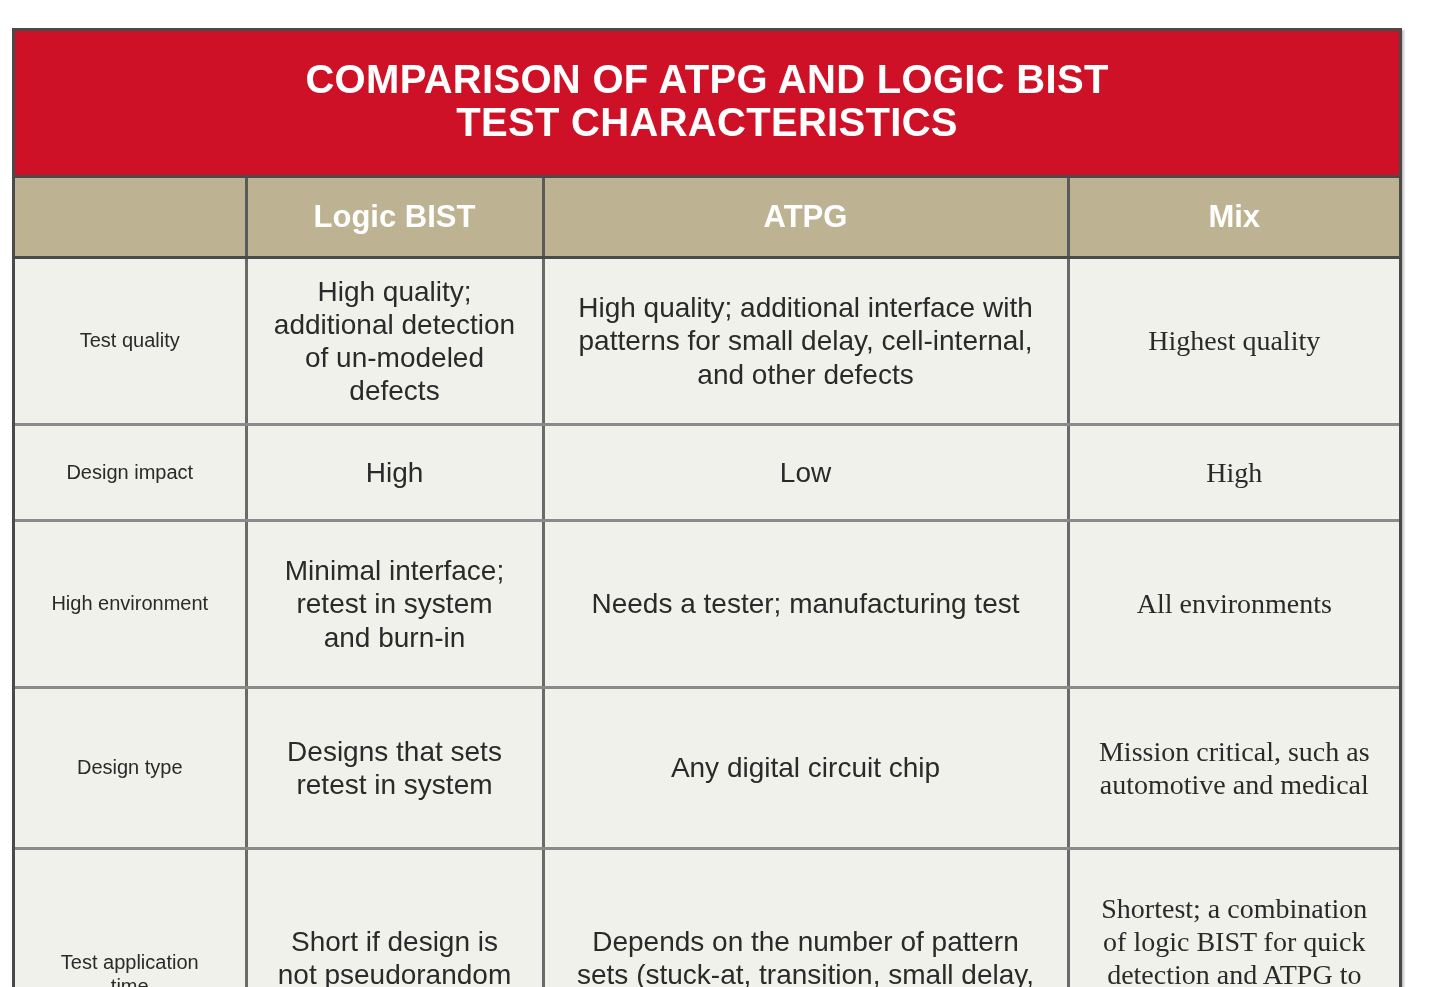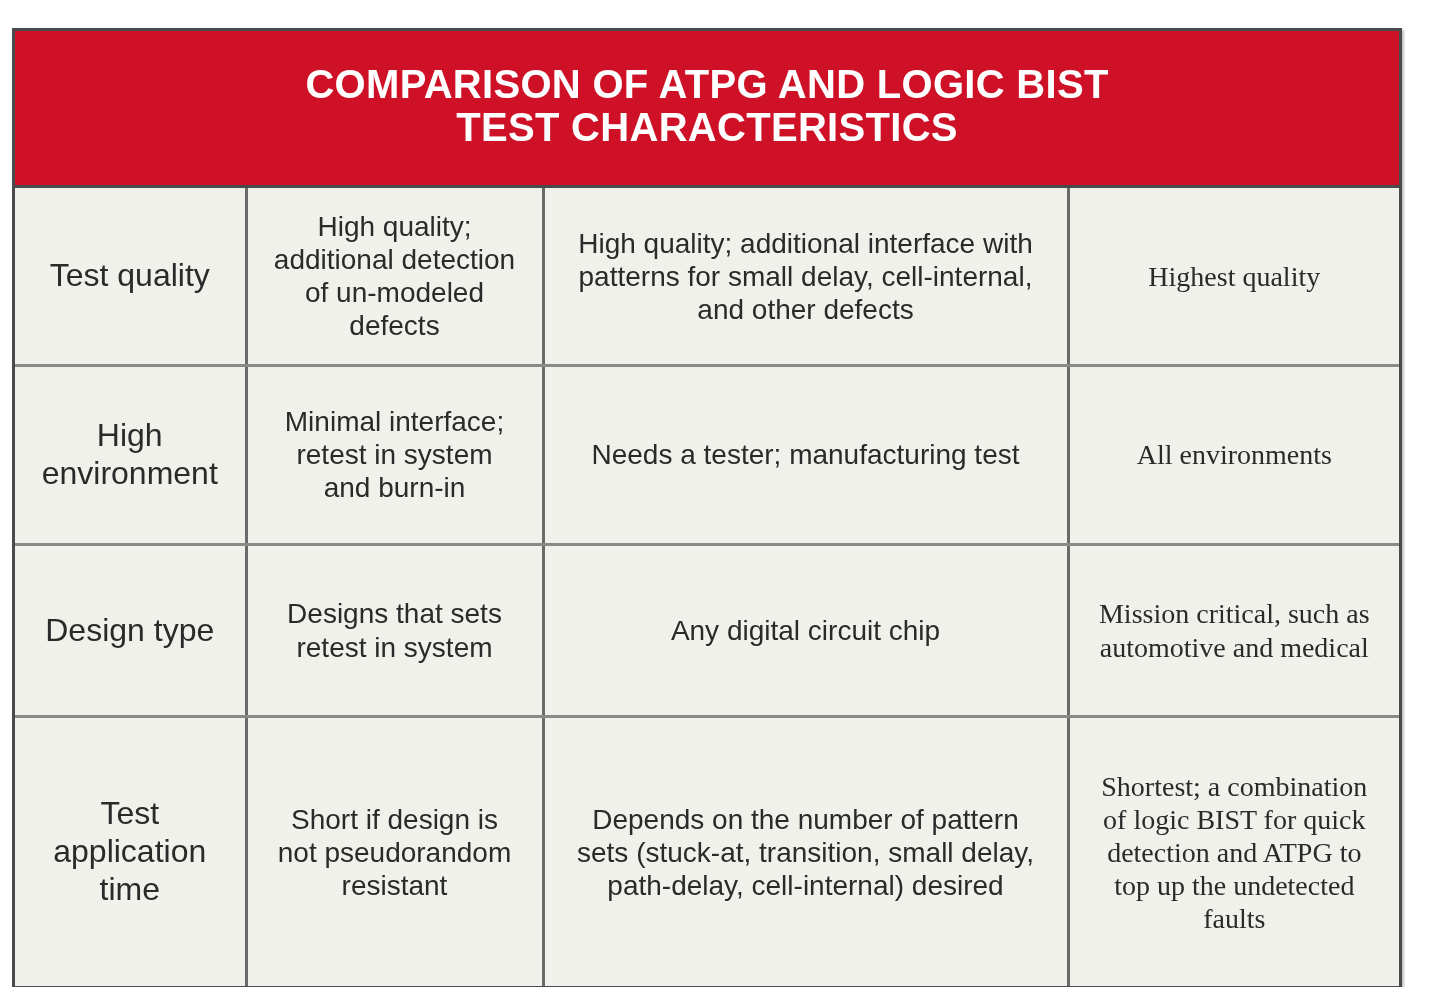--- a/index.html
+++ b/index.html
@@ -85,21 +85,21 @@
     font-size: 28px;
     line-height: 1.18;
     border-right: 3px solid #6a6a6a;
     border-bottom: 3px solid #8a8a8a;
     padding: 8px 26px;
   }
   td.cell.last-col { border-right: none; font-family: Liberation Serif, serif; }
   tr.last-row td.cell { border-bottom: none; }
 
   td.cell.rowlabel {
-    font-size: 32px;
+    font-size: 20px;
   }
 
   
   col.c0 { width: 231px; }
   col.c1 { width: 297px; }
   col.c2 { width: 525px; }
   col.c3 { width: 331px; }
 
   
   tr.r-title td { height: 128px; }
@@ -124,28 +124,40 @@
       <tbody>
         <tr class="r-title">
           <td class="title-cell" colspan="4">
             <div class="title-text">
               <span class="title-line">COMPARISON OF ATPG AND LOGIC BIST</span>
               <span class="title-line">TEST CHARACTERISTICS</span>
             </div>
           </td>
         </tr>
 
+        <tr class="r-head">
+          <th class="hdr corner"></th>
+          <th class="hdr">Logic BIST</th>
+          <th class="hdr">ATPG</th>
+          <th class="hdr last">Mix</th>
+        </tr>
 
         <tr class="r1">
           <td class="cell rowlabel">Test quality</td>
           <td class="cell">High quality; additional detection of un-modeled defects</td>
           <td class="cell">High quality; additional interface with patterns for small delay, cell-internal, and other defects</td>
           <td class="cell last-col">Highest quality</td>
         </tr>
 
+        <tr class="r2">
+          <td class="cell rowlabel">Design impact</td>
+          <td class="cell">High</td>
+          <td class="cell">Low</td>
+          <td class="cell last-col">High</td>
+        </tr>
 
         <tr class="r3">
           <td class="cell rowlabel">High environment</td>
           <td class="cell">Minimal interface; retest in system and burn-in</td>
           <td class="cell">Needs a tester; manufacturing test</td>
           <td class="cell last-col">All environments</td>
         </tr>
 
         <tr class="r4">
           <td class="cell rowlabel">Design type</td>

